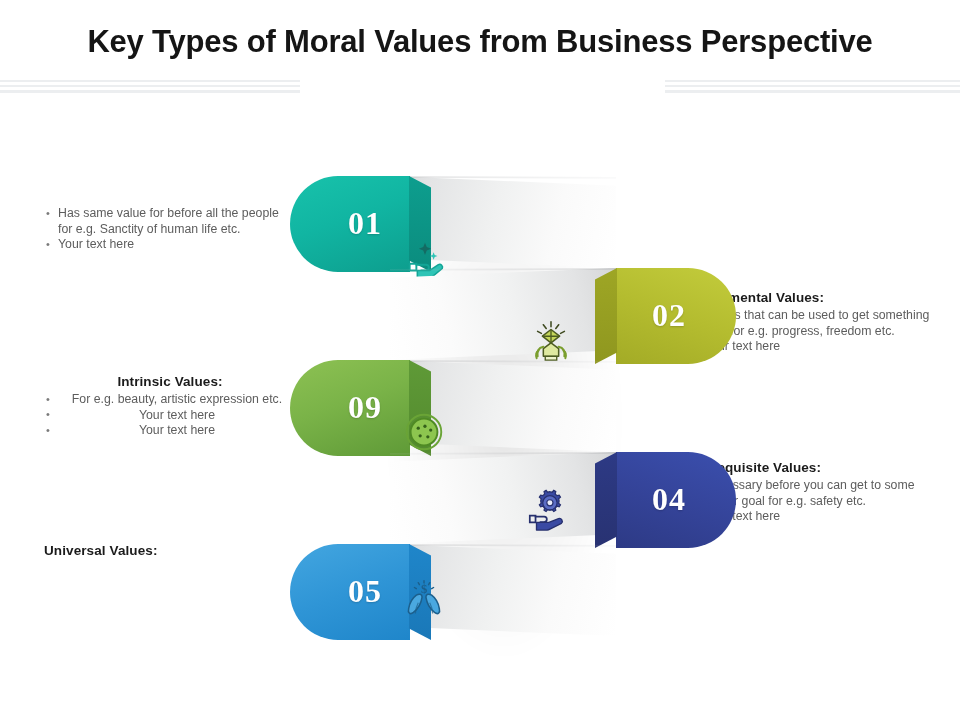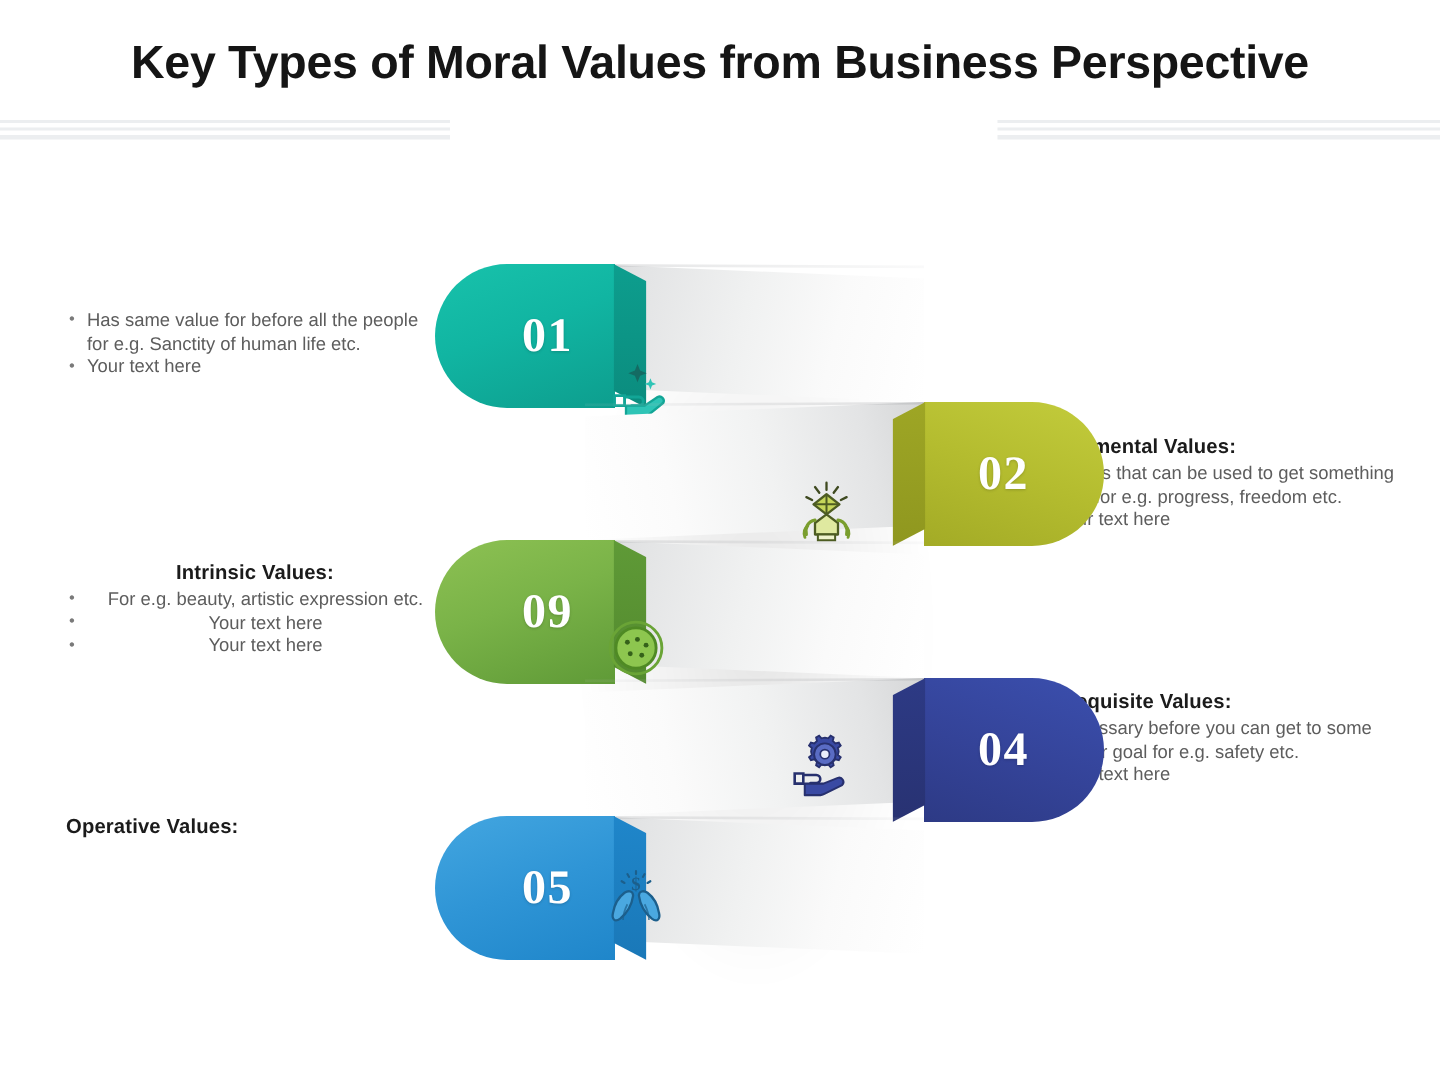--- a/index.html
+++ b/index.html
@@ -231,21 +231,21 @@
 <div class="tblock blk-intrinsic">
   <h3>Intrinsic Values:</h3>
   <ul>
     <li>For e.g. beauty, artistic expression etc.</li>
     <li>Your text here</li>
     <li>Your text here</li>
   </ul>
 </div>
 
 <div class="tblock blk-operative">
-  <h3>Operative Values:</h3>
+  <h3>Universal Values:</h3>
 </div>
 
 <div class="tblock blk-instrumental">
   <h3>Instrumental Values:</h3>
   <ul>
     <li>Values that can be used to get something else for e.g. progress, freedom etc.</li>
     <li>Your text here</li>
   </ul>
 </div>
 

